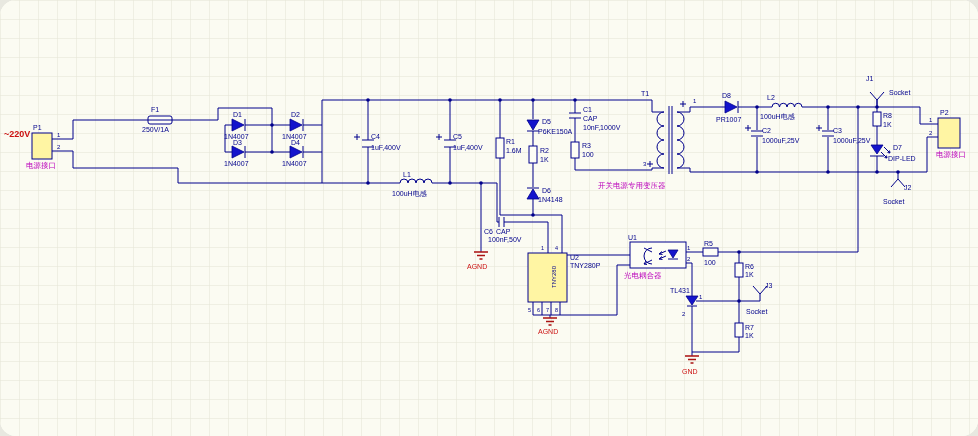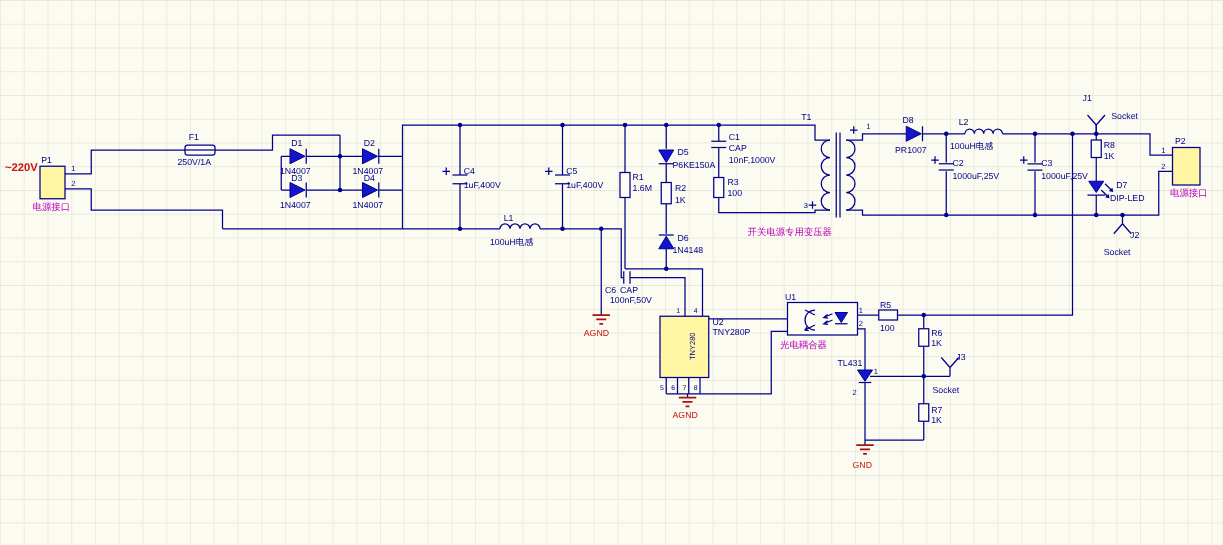--- a/index.html
+++ b/index.html
@@ -1,16 +1,16 @@
 <!DOCTYPE html>
 <html><head>
 <meta charset="utf-8">
 <style>
   html,body{margin:0;padding:0;background:#e8e8e0;}
-  #app{position:relative;width:978px;height:436px;background:#fbfbf2;overflow:hidden;}
+  #app{position:relative;width:978px;height:436px;background:#fbfbf2;overflow:hidden;border-radius:16px;}
   svg{display:block;}
   text{font-family:"Liberation Sans",sans-serif;font-size:7px;fill:#00008B;}
   .p{font-size:6px;}
   .tiny{font-size:5.5px;}
   .r{fill:#CC1111;}
   .m{fill:#BB00BB;font-size:7.5px;}
   .big{font-size:9px;font-weight:bold;}
   .w{stroke:#00008B;stroke-width:1;fill:none;}
   .sym{stroke:#00008B;stroke-width:1;fill:none;}
   .dio{fill:#1414CC;stroke:#00008B;stroke-width:0.8;}

